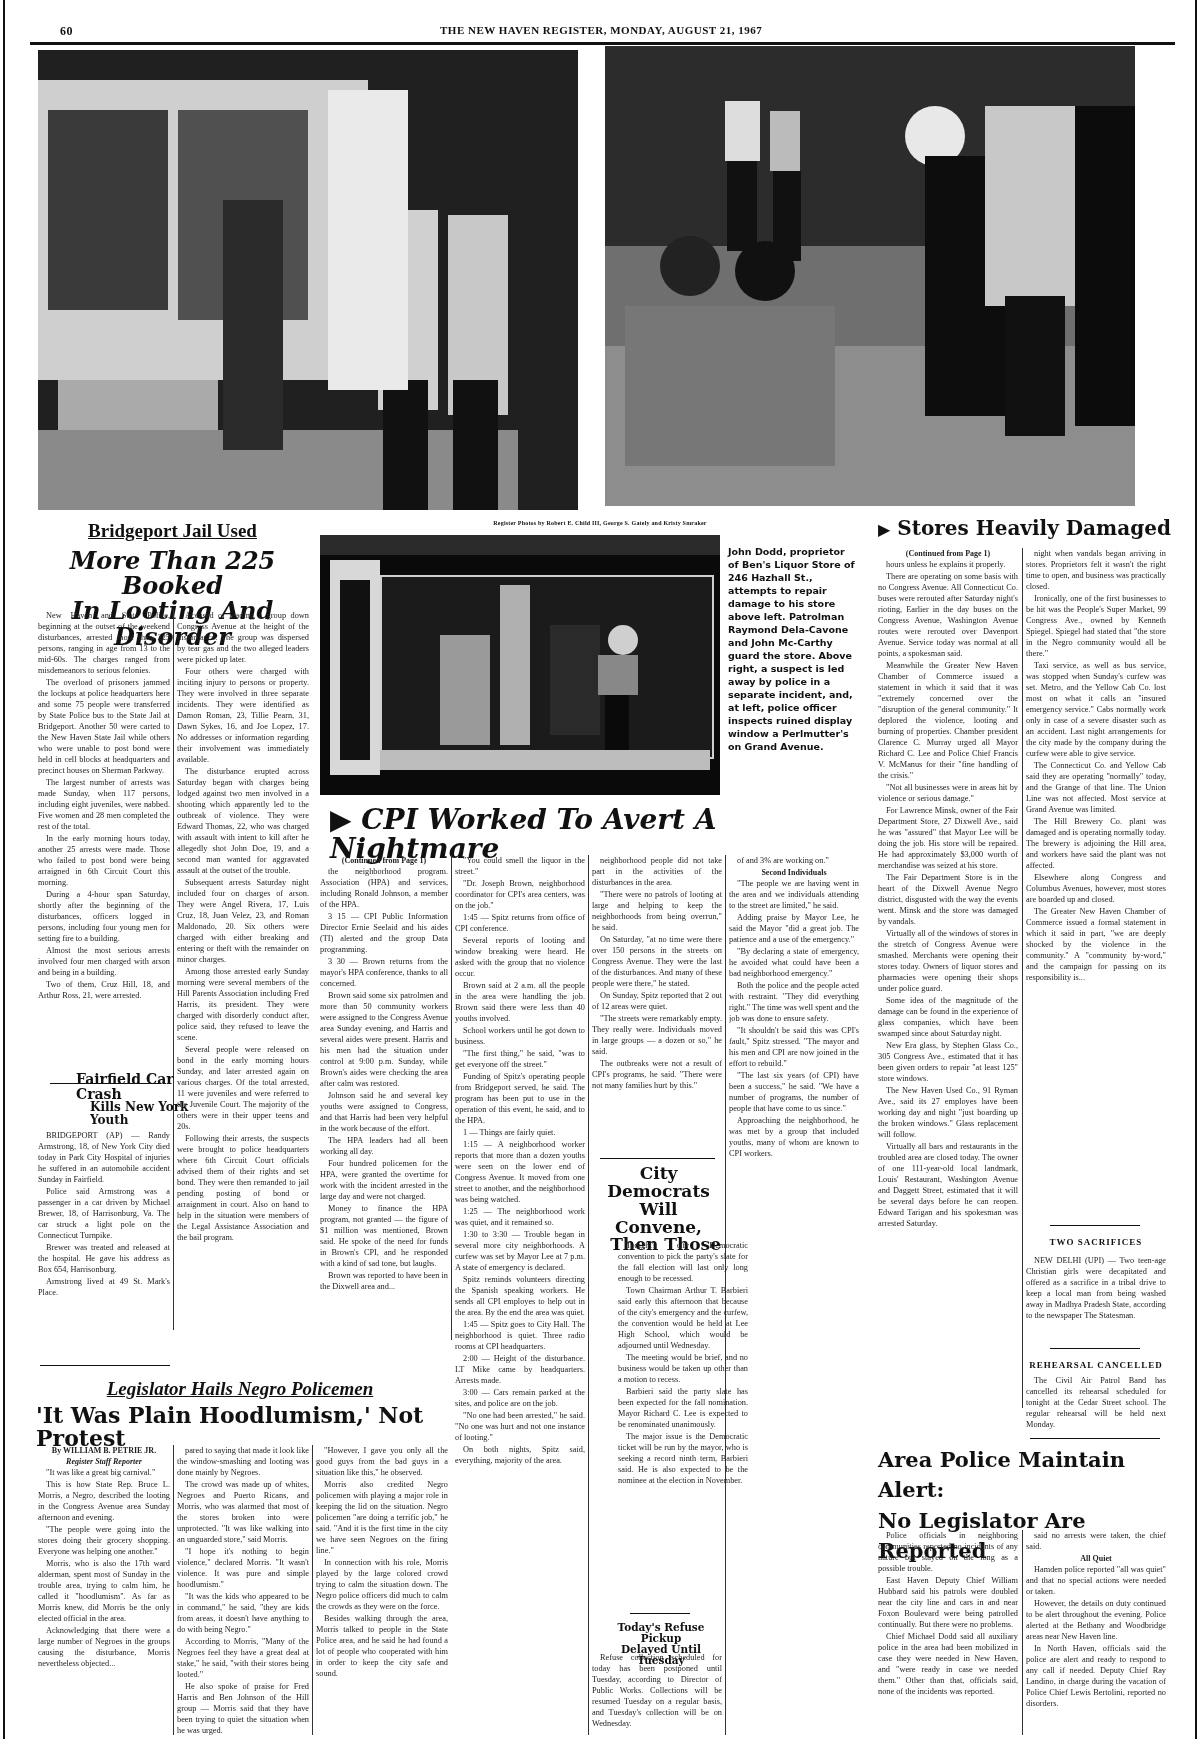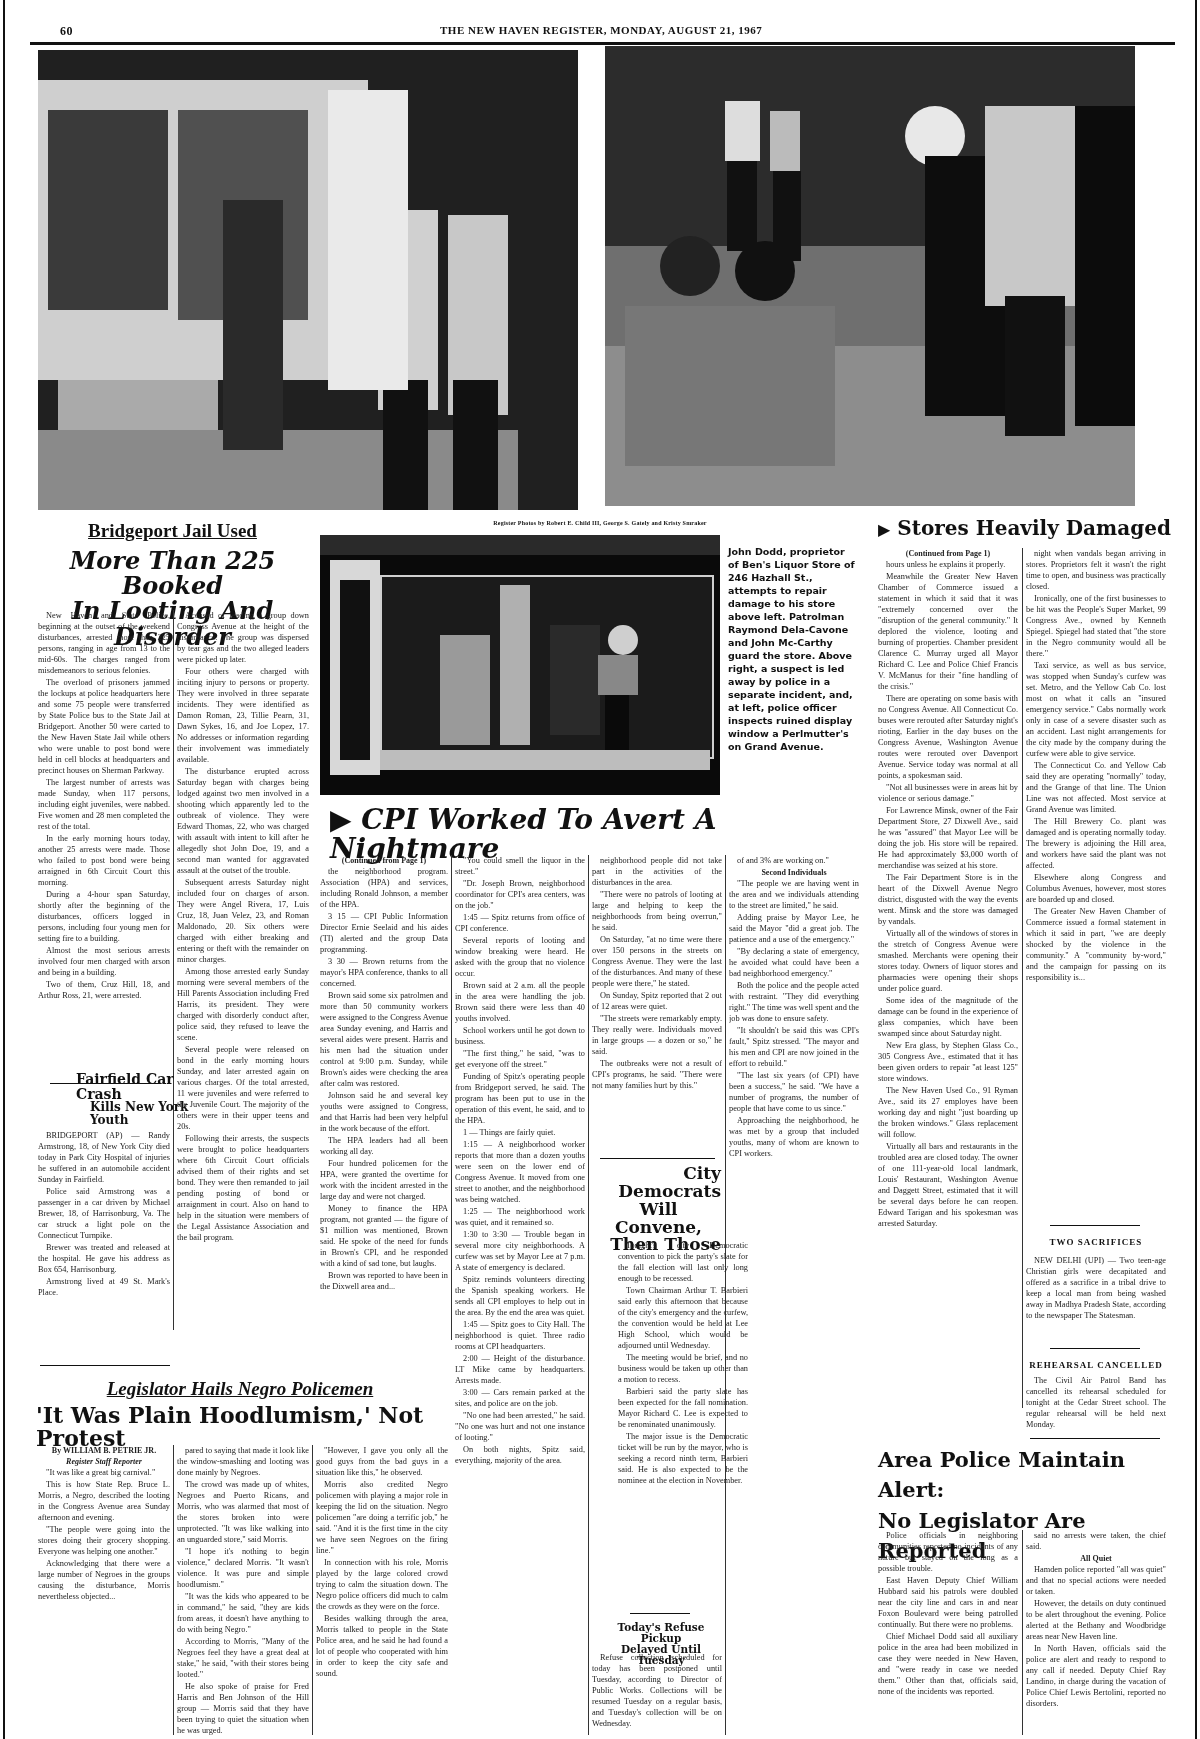--- a/index.html
+++ b/index.html
@@ -177,21 +177,21 @@
   <p>Adding praise by Mayor Lee, he said the Mayor "did a great job. The patience and a use of the emergency."</p>
   <p>"By declaring a state of emergency, he avoided what could have been a bad neighborhood emergency."</p>
   <p>Both the police and the people acted with restraint. "They did everything right." The time was well spent and the job was done to ensure safety.</p>
   <p>"It shouldn't be said this was CPI's fault," Spitz stressed. "The mayor and his men and CPI are now joined in the effort to rebuild."</p>
   <p>"The last six years (of CPI) have been a success," he said. "We have a number of programs, the number of people that have come to us since."</p>
   <p>Approaching the neighborhood, he was met by a group that included youths, many of whom are known to CPI workers.</p>
 </div>
 
 <div class="abs rule" style="left:600px;top:1158px;width:115px;height:1px;"></div>
 <div class="abs hed" style="left:596px;top:1165px;width:125px;font-size:17px;text-align:right;">
-  <div style="text-align:right;">City Democrats</div>
+  <div style="text-align:center;">City Democrats</div>
   <div style="text-align:center;">Will Convene,</div>
   <div>Then Those</div>
 </div>
 <div class="abs col" style="left:592px;top:1240px;width:130px;height:380px;margin-left:26px;">
   <p>Tonight's city Democratic convention to pick the party's slate for the fall election will last only long enough to be recessed.</p>
   <p>Town Chairman Arthur T. Barbieri said early this afternoon that because of the city's emergency and the curfew, the convention would be held at Lee High School, which would be adjourned until Wednesday.</p>
   <p>The meeting would be brief, and no business would be taken up other than a motion to recess.</p>
   <p>Barbieri said the party slate has been expected for the fall nomination. Mayor Richard C. Lee is expected to be renominated unanimously.</p>
   <p>The major issue is the Democratic ticket will be run by the mayor, who is seeking a record ninth term, Barbieri said. He is also expected to be the nominee at the election in November.</p>
 </div>
@@ -205,22 +205,22 @@
   <p>Refuse collection scheduled for today has been postponed until Tuesday, according to Director of Public Works. Collections will be resumed Tuesday on a regular basis, and Tuesday's collection will be on Wednesday.</p>
 </div>
 
 <div class="abs hed" style="left:878px;top:518px;width:300px;font-size:20px;">
   <span class="arrow" style="font-size:16px;">▶</span>
   <span>Stores Heavily Damaged</span>
 </div>
 <div class="abs col" style="left:878px;top:548px;width:140px;height:860px;">
   <div class="subhead">(Continued from Page 1)</div>
   <p>hours unless he explains it properly.</p>
+  <p>There are operating on some basis with no Congress Avenue. All Connecticut Co. buses were rerouted after Saturday night's rioting, Earlier in the day buses on the Congress Avenue, Washington Avenue routes were rerouted over Davenport Avenue. Service today was normal at all points, a spokesman said.</p>
   <p>Meanwhile the Greater New Haven Chamber of Commerce issued a statement in which it said that it was "extremely concerned over the "disruption of the general community." It deplored the violence, looting and burning of properties. Chamber president Clarence C. Murray urged all Mayor Richard C. Lee and Police Chief Francis V. McManus for their "fine handling of the crisis."</p>
-  <p>There are operating on some basis with no Congress Avenue. All Connecticut Co. buses were rerouted after Saturday night's rioting, Earlier in the day buses on the Congress Avenue, Washington Avenue routes were rerouted over Davenport Avenue. Service today was normal at all points, a spokesman said.</p>
   <p>"Not all businesses were in areas hit by violence or serious damage."</p>
   <p>For Lawrence Minsk, owner of the Fair Department Store, 27 Dixwell Ave., said he was "assured" that Mayor Lee will be doing the job. His store will be repaired. He had approximately $3,000 worth of merchandise was seized at his store.</p>
   <p>The Fair Department Store is in the heart of the Dixwell Avenue Negro district, disgusted with the way the events went. Minsk and the store was damaged by vandals.</p>
   <p>Virtually all of the windows of stores in the stretch of Congress Avenue were smashed. Merchants were opening their stores today. Owners of liquor stores and pharmacies were opening their shops under police guard.</p>
   <p>Some idea of the magnitude of the damage can be found in the experience of glass companies, which have been swamped since about Saturday night.</p>
   <p>New Era glass, by Stephen Glass Co., 305 Congress Ave., estimated that it has been given orders to repair "at least 125" store windows.</p>
   <p>The New Haven Used Co., 91 Ryman Ave., said its 27 employes have been working day and night "just boarding up the broken windows." Glass replacement will follow.</p>
   <p>Virtually all bars and restaurants in the troubled area are closed today. The owner of one 111-year-old local landmark, Louis' Restaurant, Washington Avenue and Daggett Street, estimated that it will be several days before he can reopen. Edward Tarigan and his spokesman was arrested Saturday.</p>
 </div>
 <div class="abs vrule" style="left:1022px;top:548px;height:860px;"></div>
@@ -266,20 +266,21 @@
 
 <div class="abs rule" style="left:40px;top:1365px;width:130px;height:1px;"></div>
 <div class="abs kicker" style="left:30px;top:1378px;width:420px;font-style:italic;">Legislator Hails Negro Policemen</div>
 <div class="abs hed" style="left:36px;top:1404px;width:420px;font-size:22px;">'It Was Plain Hoodlumism,' Not Protest</div>
 <div class="abs col" style="left:38px;top:1445px;width:132px;height:290px;">
   <div class="subhead">By WILLIAM B. PETRIE JR.</div>
   <div class="subhead" style="font-style:italic;">Register Staff Reporter</div>
   <p>"It was like a great big carnival."</p>
   <p>This is how State Rep. Bruce L. Morris, a Negro, described the looting in the Congress Avenue area Sunday afternoon and evening.</p>
   <p>"The people were going into the stores doing their grocery shopping. Everyone was helping one another."</p>
+  <p>Morris, who is also the 17th ward alderman, spent most of Sunday in the trouble area, trying to calm him, he called it "hoodlumism". As far as Morris knew, did Morris be the only elected official in the area.</p>
   <p>Acknowledging that there were a large number of Negroes in the groups causing the disturbance, Morris nevertheless objected...</p>
 </div>
 <div class="abs vrule" style="left:173px;top:1445px;height:290px;"></div>
 <div class="abs col" style="left:177px;top:1445px;width:132px;height:290px;">
   <p>pared to saying that made it look like the window-smashing and looting was done mainly by Negroes.</p>
   <p>The crowd was made up of whites, Negroes and Puerto Ricans, and Morris, who was alarmed that most of the stores broken into were unprotected. "It was like walking into an unguarded store," said Morris.</p>
   <p>"I hope it's nothing to begin violence," declared Morris. "It wasn't violence. It was pure and simple hoodlumism."</p>
   <p>"It was the kids who appeared to be in command," he said, "they are kids from areas, it doesn't have anything to do with being Negro."</p>
   <p>According to Morris, "Many of the Negroes feel they have a great deal at stake," he said, "with their stores being looted."</p>
   <p>He also spoke of praise for Fred Harris and Ben Johnson of the Hill group — Morris said that they have been trying to quiet the situation when he was urged.</p>

